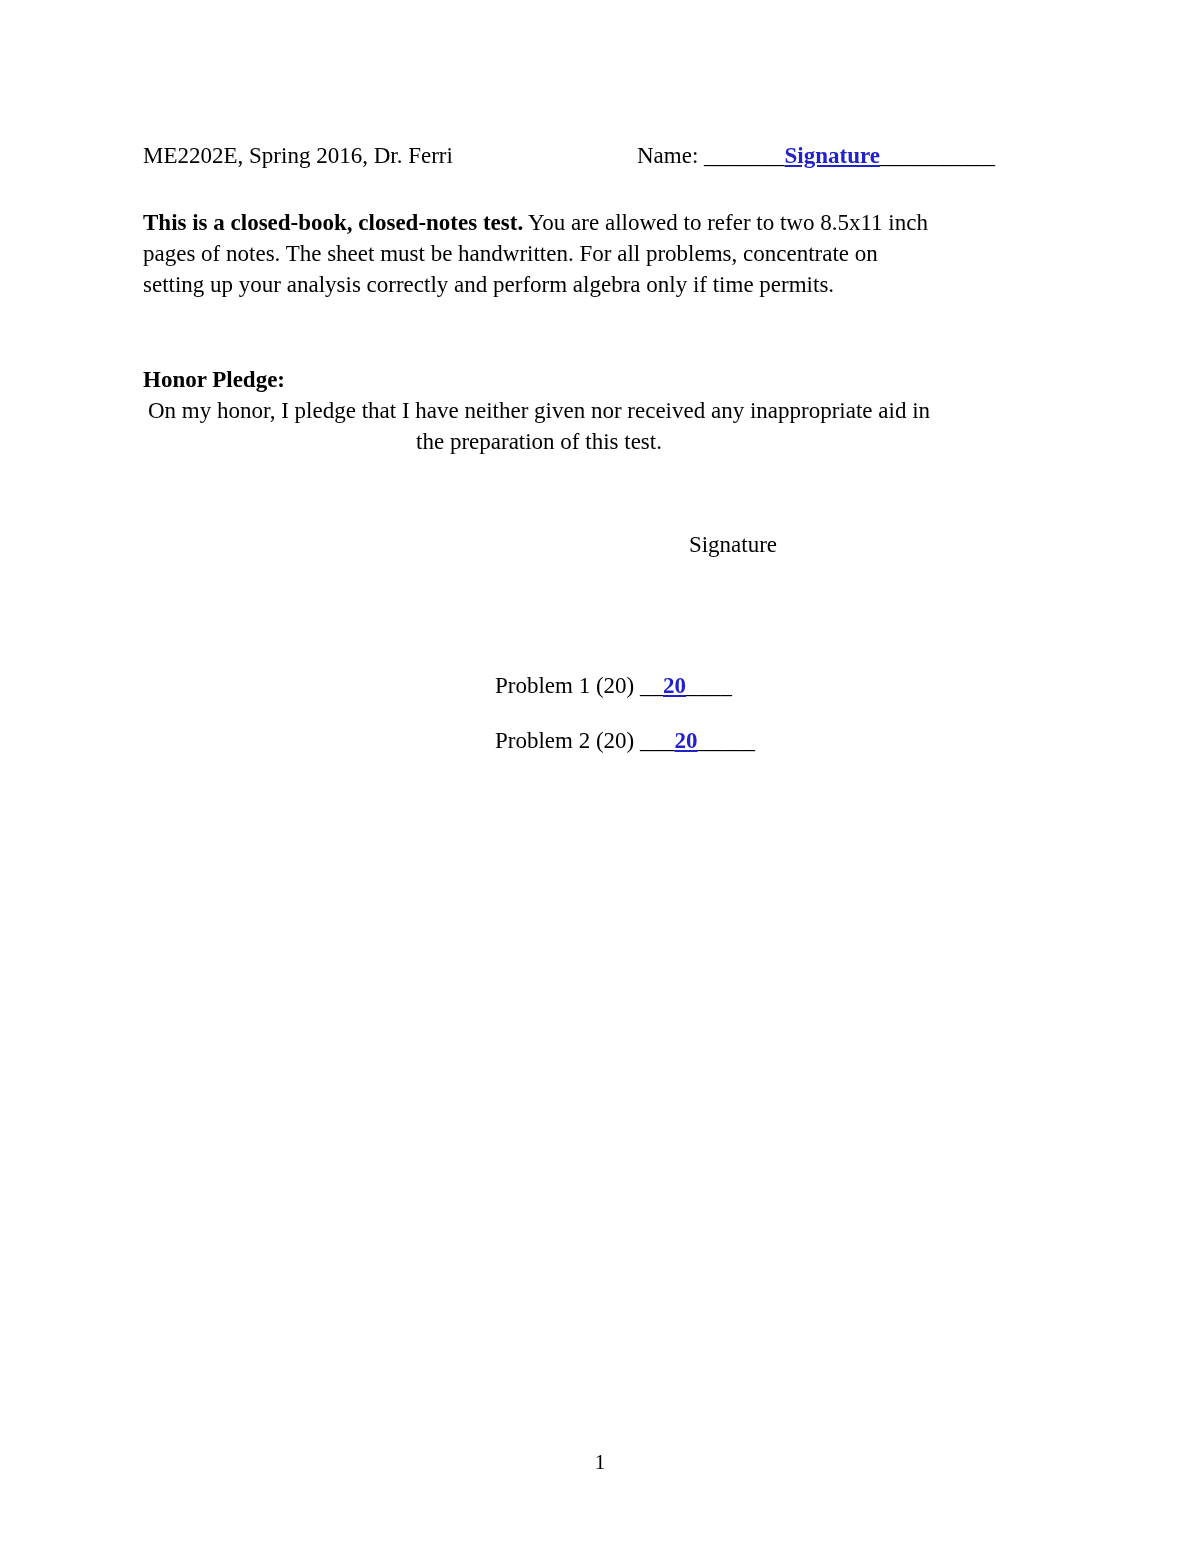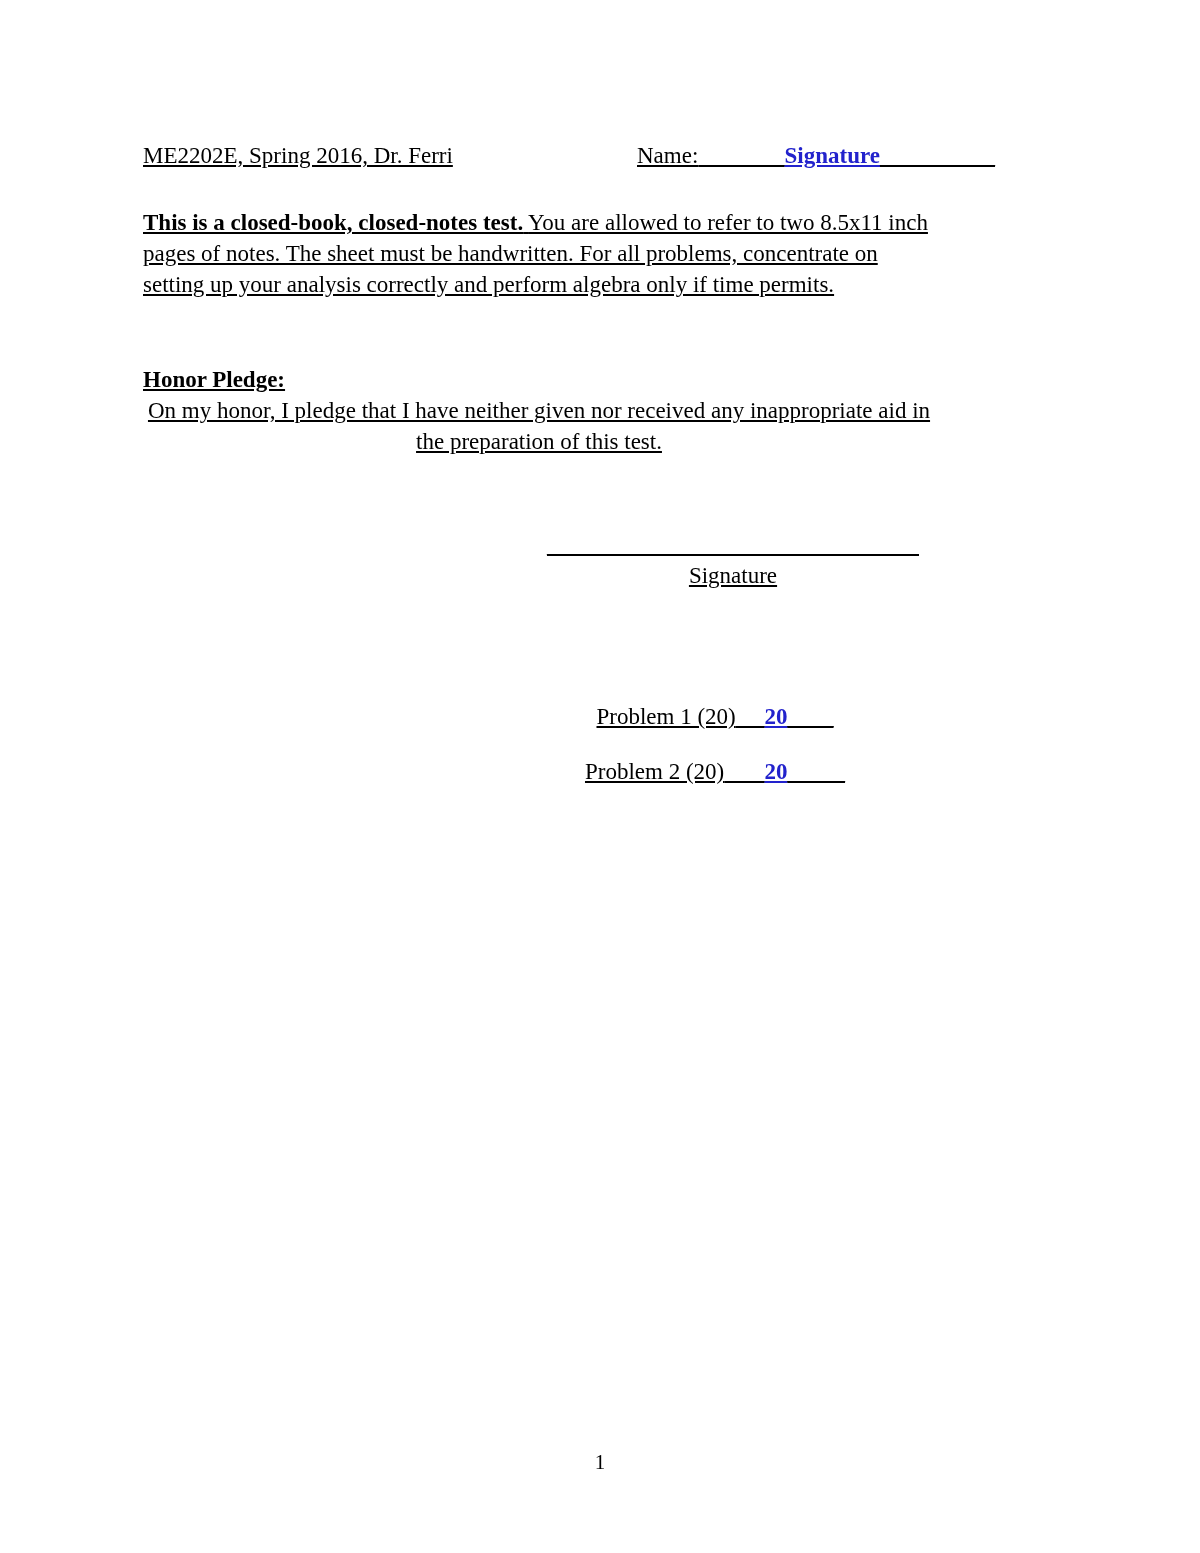--- a/index.html
+++ b/index.html
@@ -8,21 +8,20 @@
     width: 1200px;
     height: 1553px;
     position: relative;
     font-family: "Liberation Serif", serif;
     color: #000000;
     overflow: hidden;
   }
   .content {
     padding: 140px 157px 0 143px;
     width: 1092px;
-    text-decoration: underline;
   }
   .txt { font-size: 23px; line-height: 31px; }
   .header-row { display: flex; }
   .header-left { width: 494px; flex: 0 0 494px; }
   .header-right { flex: 1; white-space: nowrap; }
   .blue-fill {
     color: #2222cc;
     font-weight: bold;
     text-decoration: underline;
   }
@@ -30,21 +29,21 @@
   .intro .lead { font-weight: bold; }
   .honor-heading { margin-top: 64px; font-weight: bold; }
   .honor-text { max-width: 900px; text-align: center; }
   .signature-block {
     margin-top: 72px;
     margin-left: 390px;
     width: 400px;
     text-align: center;
   }
   .signature-line { letter-spacing: 0.5px; }
-  .scores-block { margin-top: 110px; margin-left: 352px; text-align: center; }
+  .scores-block { margin-top: 110px; margin-left: 352px; }
   .score-row { margin-bottom: 24px; white-space: nowrap; }
   .page-number {
     position: absolute;
     top: 1450px;
     left: 0;
     width: 100%;
     text-align: center;
     font-size: 21px;
   }
 </style>
@@ -59,21 +58,20 @@
     </div>
     <div class="header-right"><span>Name:</span><span> _______</span><span class="blue-fill">Signature</span><span>__________</span></div>
   </div>
 
   <p class="intro txt"><span class="lead">This is a closed-book, closed-notes test.</span> <span> You are allowed to refer to two 8.5x11 inch pages of notes. The sheet must be handwritten. For all problems, concentrate on setting up your analysis correctly and perform algebra only if time permits.</span></p>
 
   <div class="honor-heading txt">Honor Pledge:</div>
   <p class="honor-text txt">On my honor, I pledge that I have neither given nor received any inappropriate aid in the preparation of this test.</p>
 
   <div class="signature-block txt">
-    <div class="signature-line">_______________________________</div>
     <div>Signature</div>
   </div>
 
   <div class="scores-block txt">
     <div class="score-row"><span>Problem 1 (20)</span><span> __</span><span class="blue-fill">20</span><span>____</span></div>
     <div class="score-row"><span>Problem 2 (20)</span><span> ___</span><span class="blue-fill">20</span><span>_____</span></div>
   </div>
 
 </div>
 

